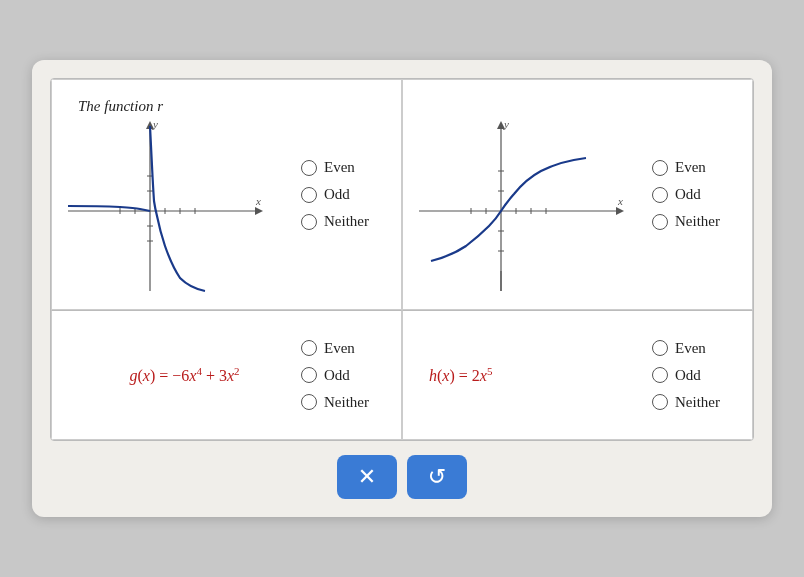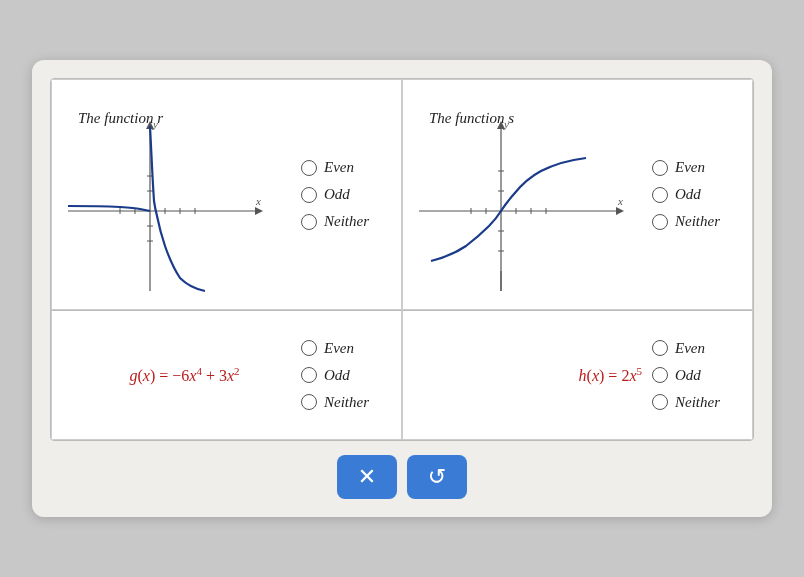--- a/index.html
+++ b/index.html
@@ -47,21 +47,20 @@
       flex: 1;
       position: relative;
     }
     .options-area {
       display: flex;
       flex-direction: column;
       justify-content: center;
       gap: 10px;
       padding: 0 18px 0 10px;
       min-width: 110px;
-      font-style: italic;
     }
     .radio-option {
       display: flex;
       align-items: center;
       gap: 7px;
       font-size: 15px;
       color: #222;
     }
     .radio-circle {
       width: 16px;
@@ -72,21 +71,21 @@
       flex-shrink: 0;
     }
     .func-title {
       font-size: 15px;
       font-style: italic;
       font-weight: normal;
       margin-bottom: 6px;
       padding-left: 10px;
       padding-top: 4px;
       position: absolute;
-      top: 18px;
+      top: 6px;
       left: 8px;
       color: #222;
     }
     svg.graph-svg {
       display: block;
     }
     .formula-text {
       font-size: 16px;
       color: #b91c1c;
       padding-left: 10px;
@@ -166,23 +165,20 @@
         </div>
         <div class="radio-option">
           <div class="radio-circle"></div>
           <span>Neither</span>
         </div>
       </div>
     </div>
 
     <div class="cell cell-graph">
       <div class="graph-area" style="position:relative; width:230px; min-height:190px;">
-        <div class="func-title">
-          The function <i>s</i>
-        </div>
         <svg class="graph-svg" width="220" height="185" viewBox="0 0 220 185" style="margin-top:28px;">
 
           <line x1="90" y1="8" x2="90" y2="175" stroke="#555" stroke-width="1.2"></line>
           <line x1="8" y1="95" x2="210" y2="95" stroke="#555" stroke-width="1.2"></line>
           <polygon points="90,5 86,13 94,13" fill="#555"></polygon>
           <polygon points="213,95 205,91 205,99" fill="#555"></polygon>
           <text x="207" y="89" font-size="11" fill="#555" font-style="italic">x</text>
           <text x="93" y="12" font-size="11" fill="#555" font-style="italic">y</text>
 
           <line x1="60" y1="92" x2="60" y2="98" stroke="#555" stroke-width="1"></line>
@@ -232,21 +228,21 @@
           <span>Odd</span>
         </div>
         <div class="radio-option">
           <div class="radio-circle"></div>
           <span>Neither</span>
         </div>
       </div>
     </div>
 
     <div class="cell cell-formula" style="border-top: 1.5px solid #bbb;">
-      <div class="graph-area" style="display:flex;align-items:center;justify-content:flex-end;min-width:180px;">
+      <div class="graph-area" style="display:flex;align-items:center;justify-content:flex-start;min-width:180px;">
         <span class="formula-text">
           <i>h</i>(<i>x</i>) = 2<i>x</i><sup>5</sup>
         </span>
       </div>
       <div class="options-area">
         <div class="radio-option">
           <div class="radio-circle"></div>
           <span>Even</span>
         </div>
         <div class="radio-option">

